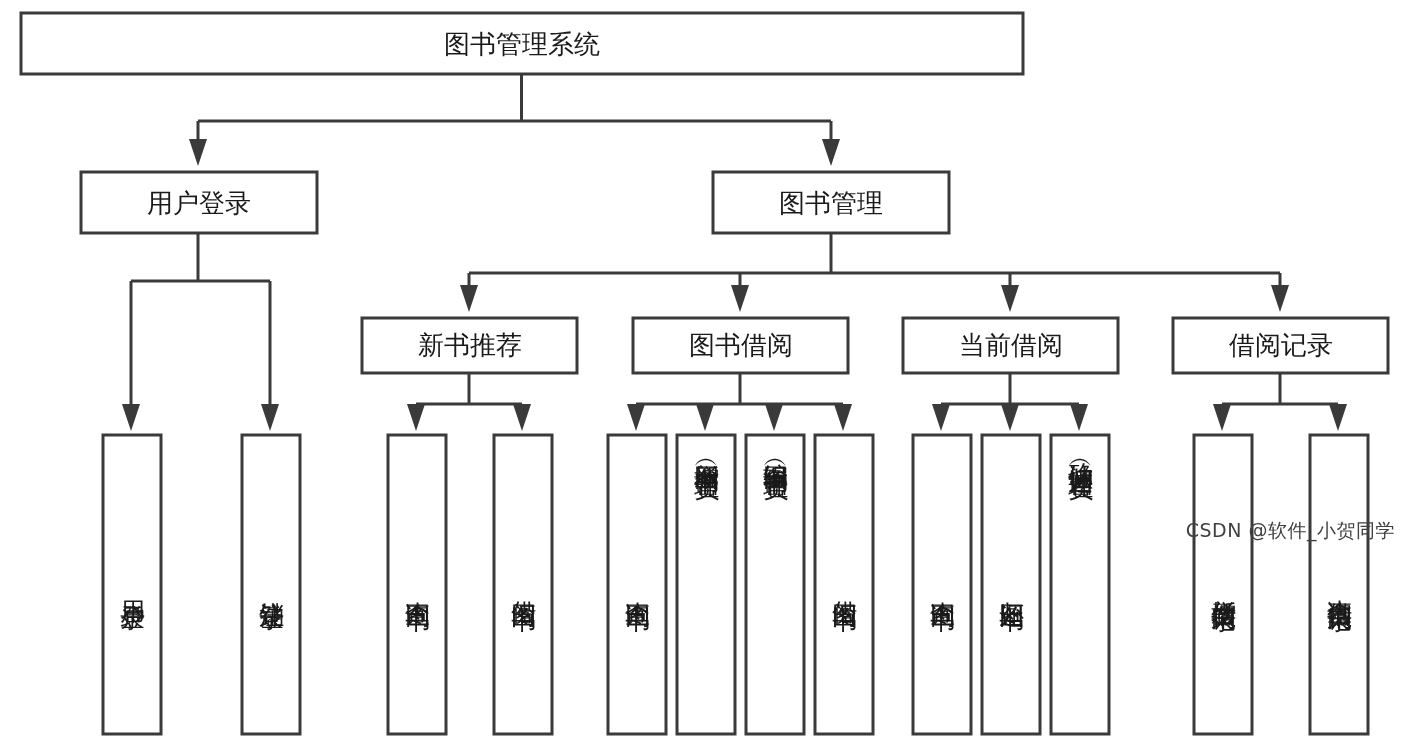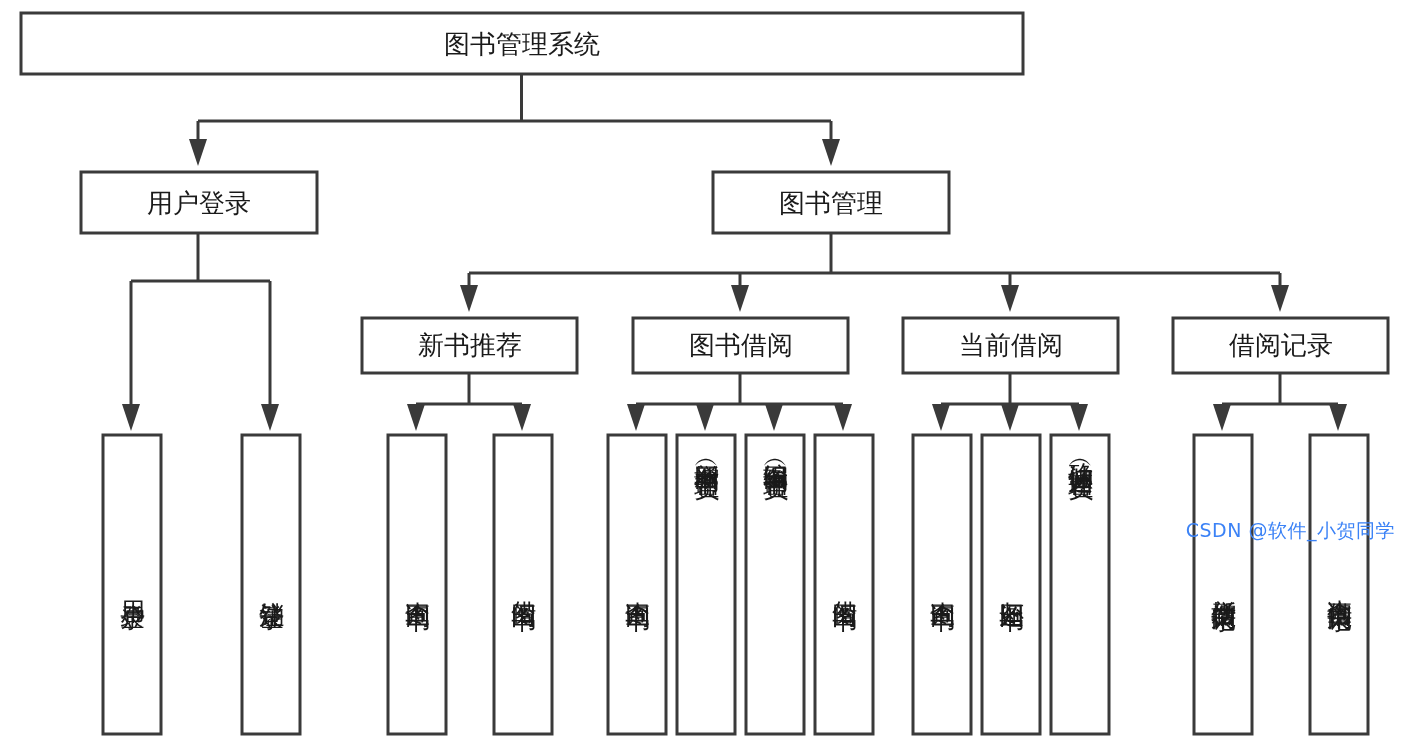--- a/index.html
+++ b/index.html
@@ -72,21 +72,21 @@
     color: #1a1a1a;
     white-space: nowrap;
     text-align: center;
   }
   .watermark {
     position: absolute;
     right: 10px;
     bottom: 6px;
     font-family: "DejaVu Sans", "Liberation Sans", sans-serif;
     font-size: 19px;
-    color: #3b82f6;
+    color: #404040;
     letter-spacing: 0.5px;
     white-space: nowrap;
     user-select: none;
   }
 </style>
 </head>
 <body>
 
 <div id="diagram-root">
 

